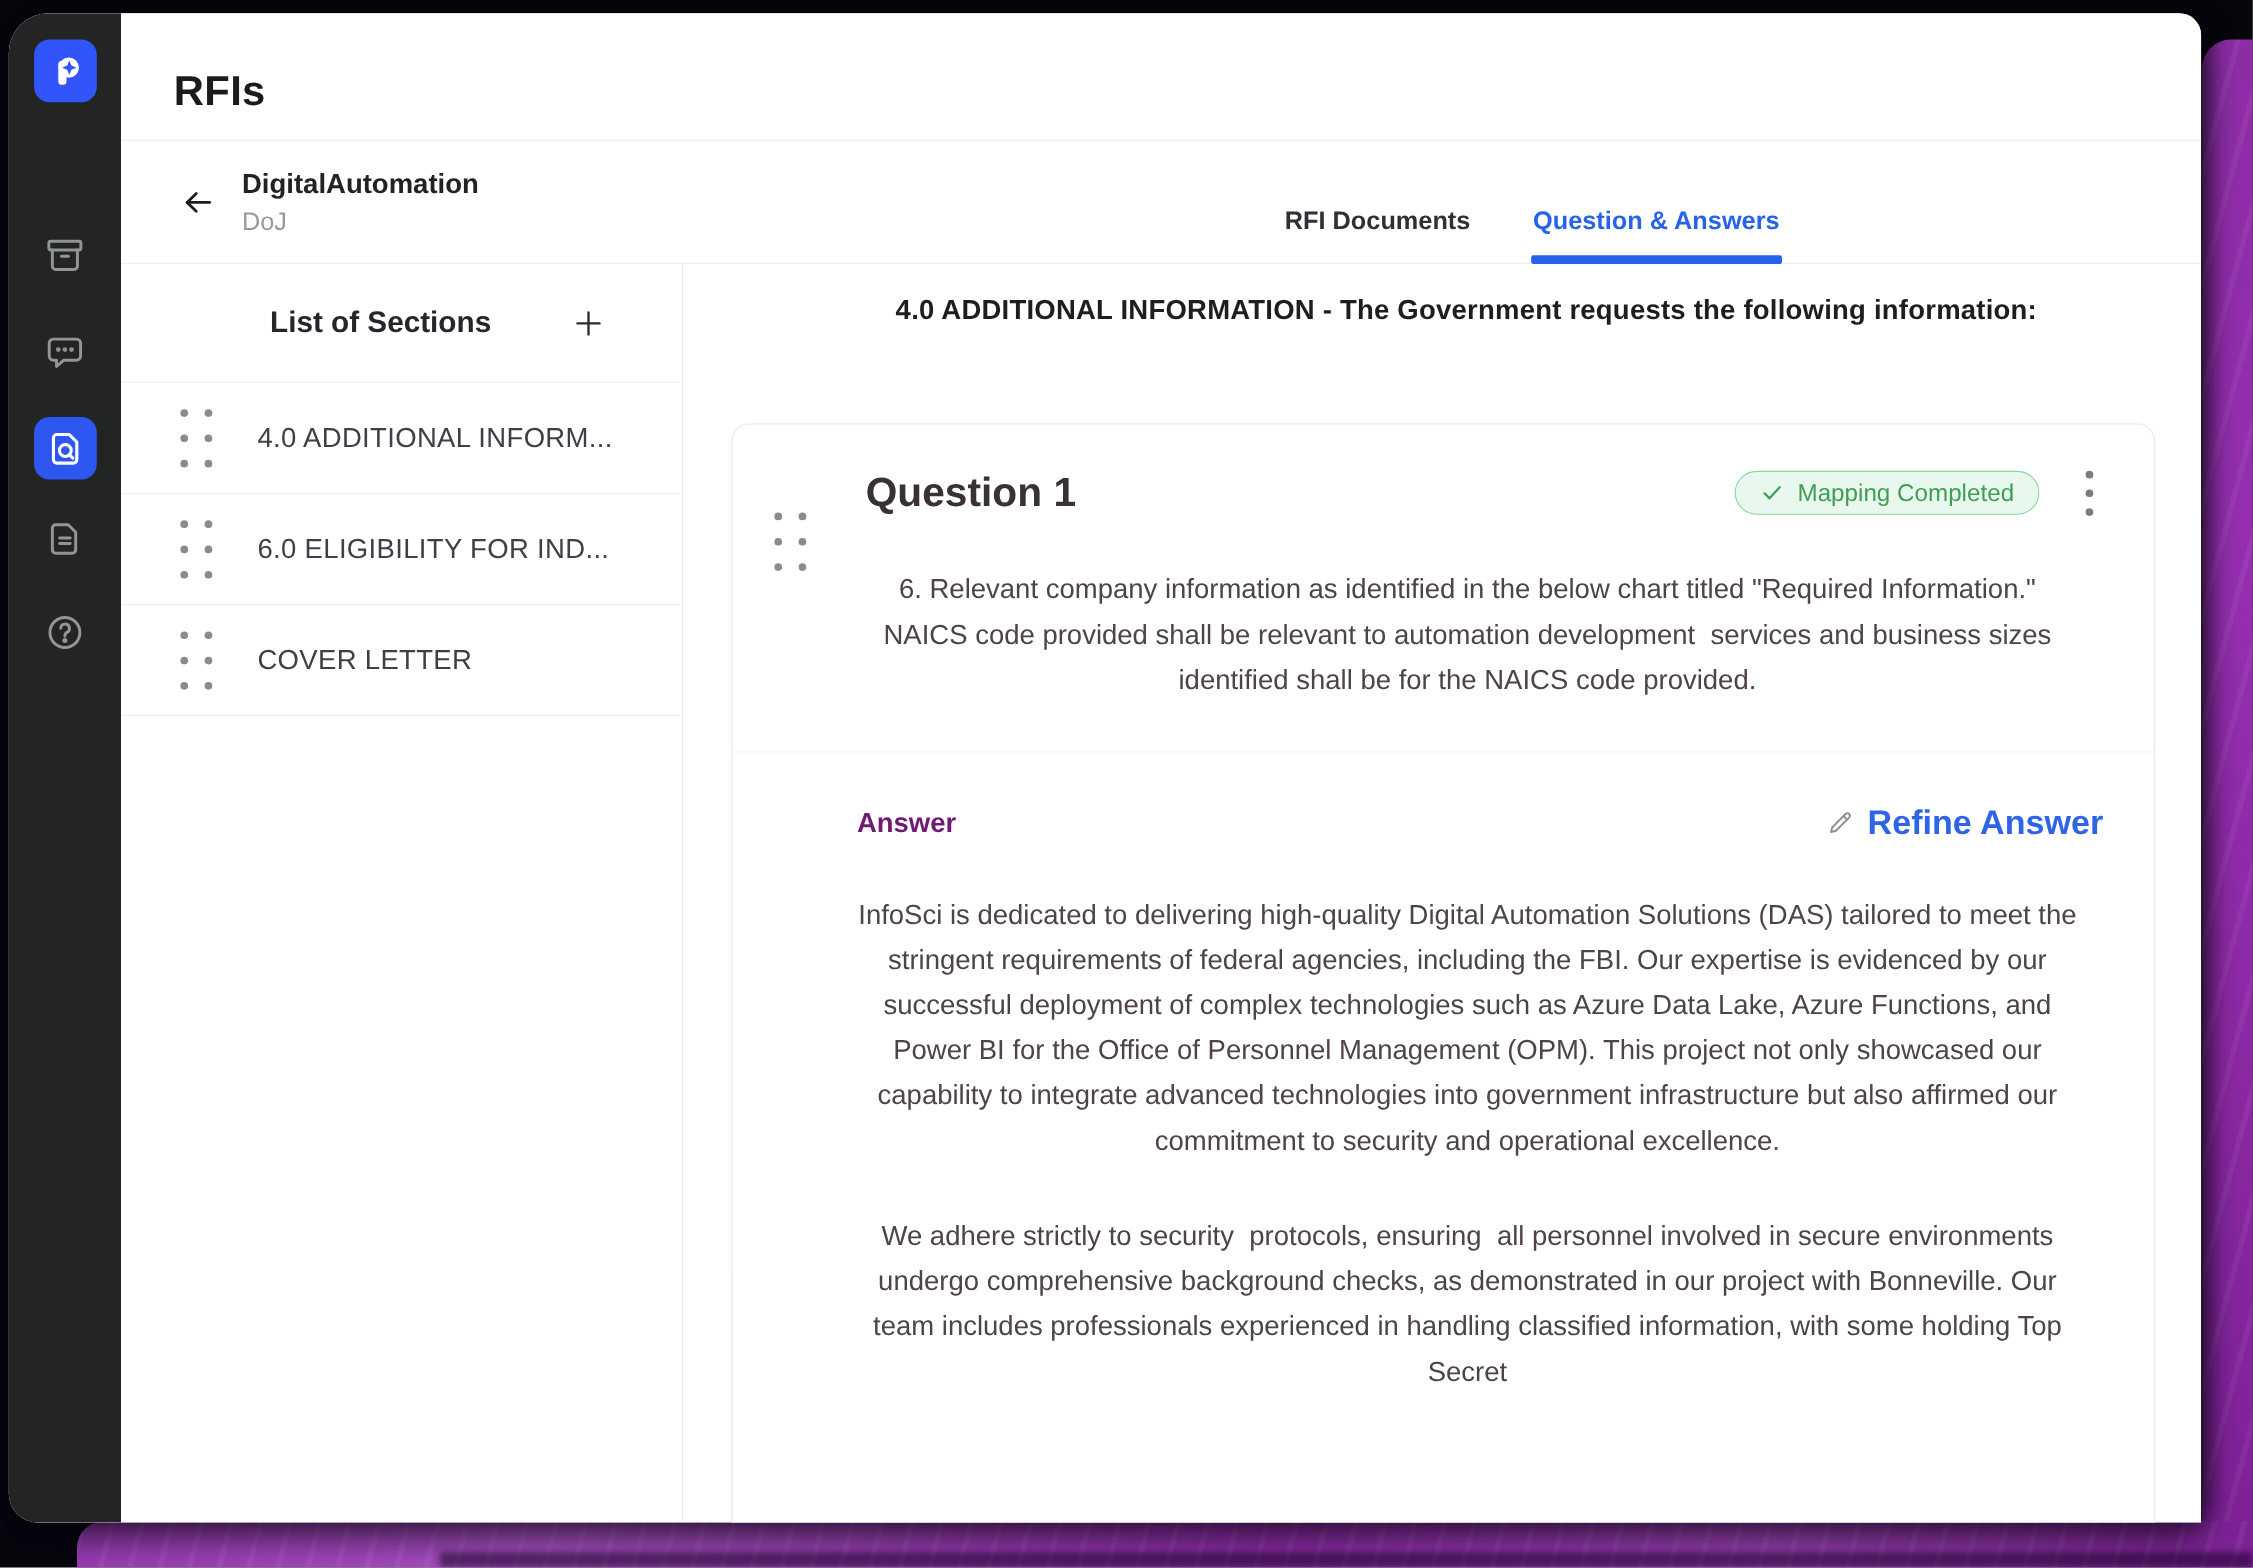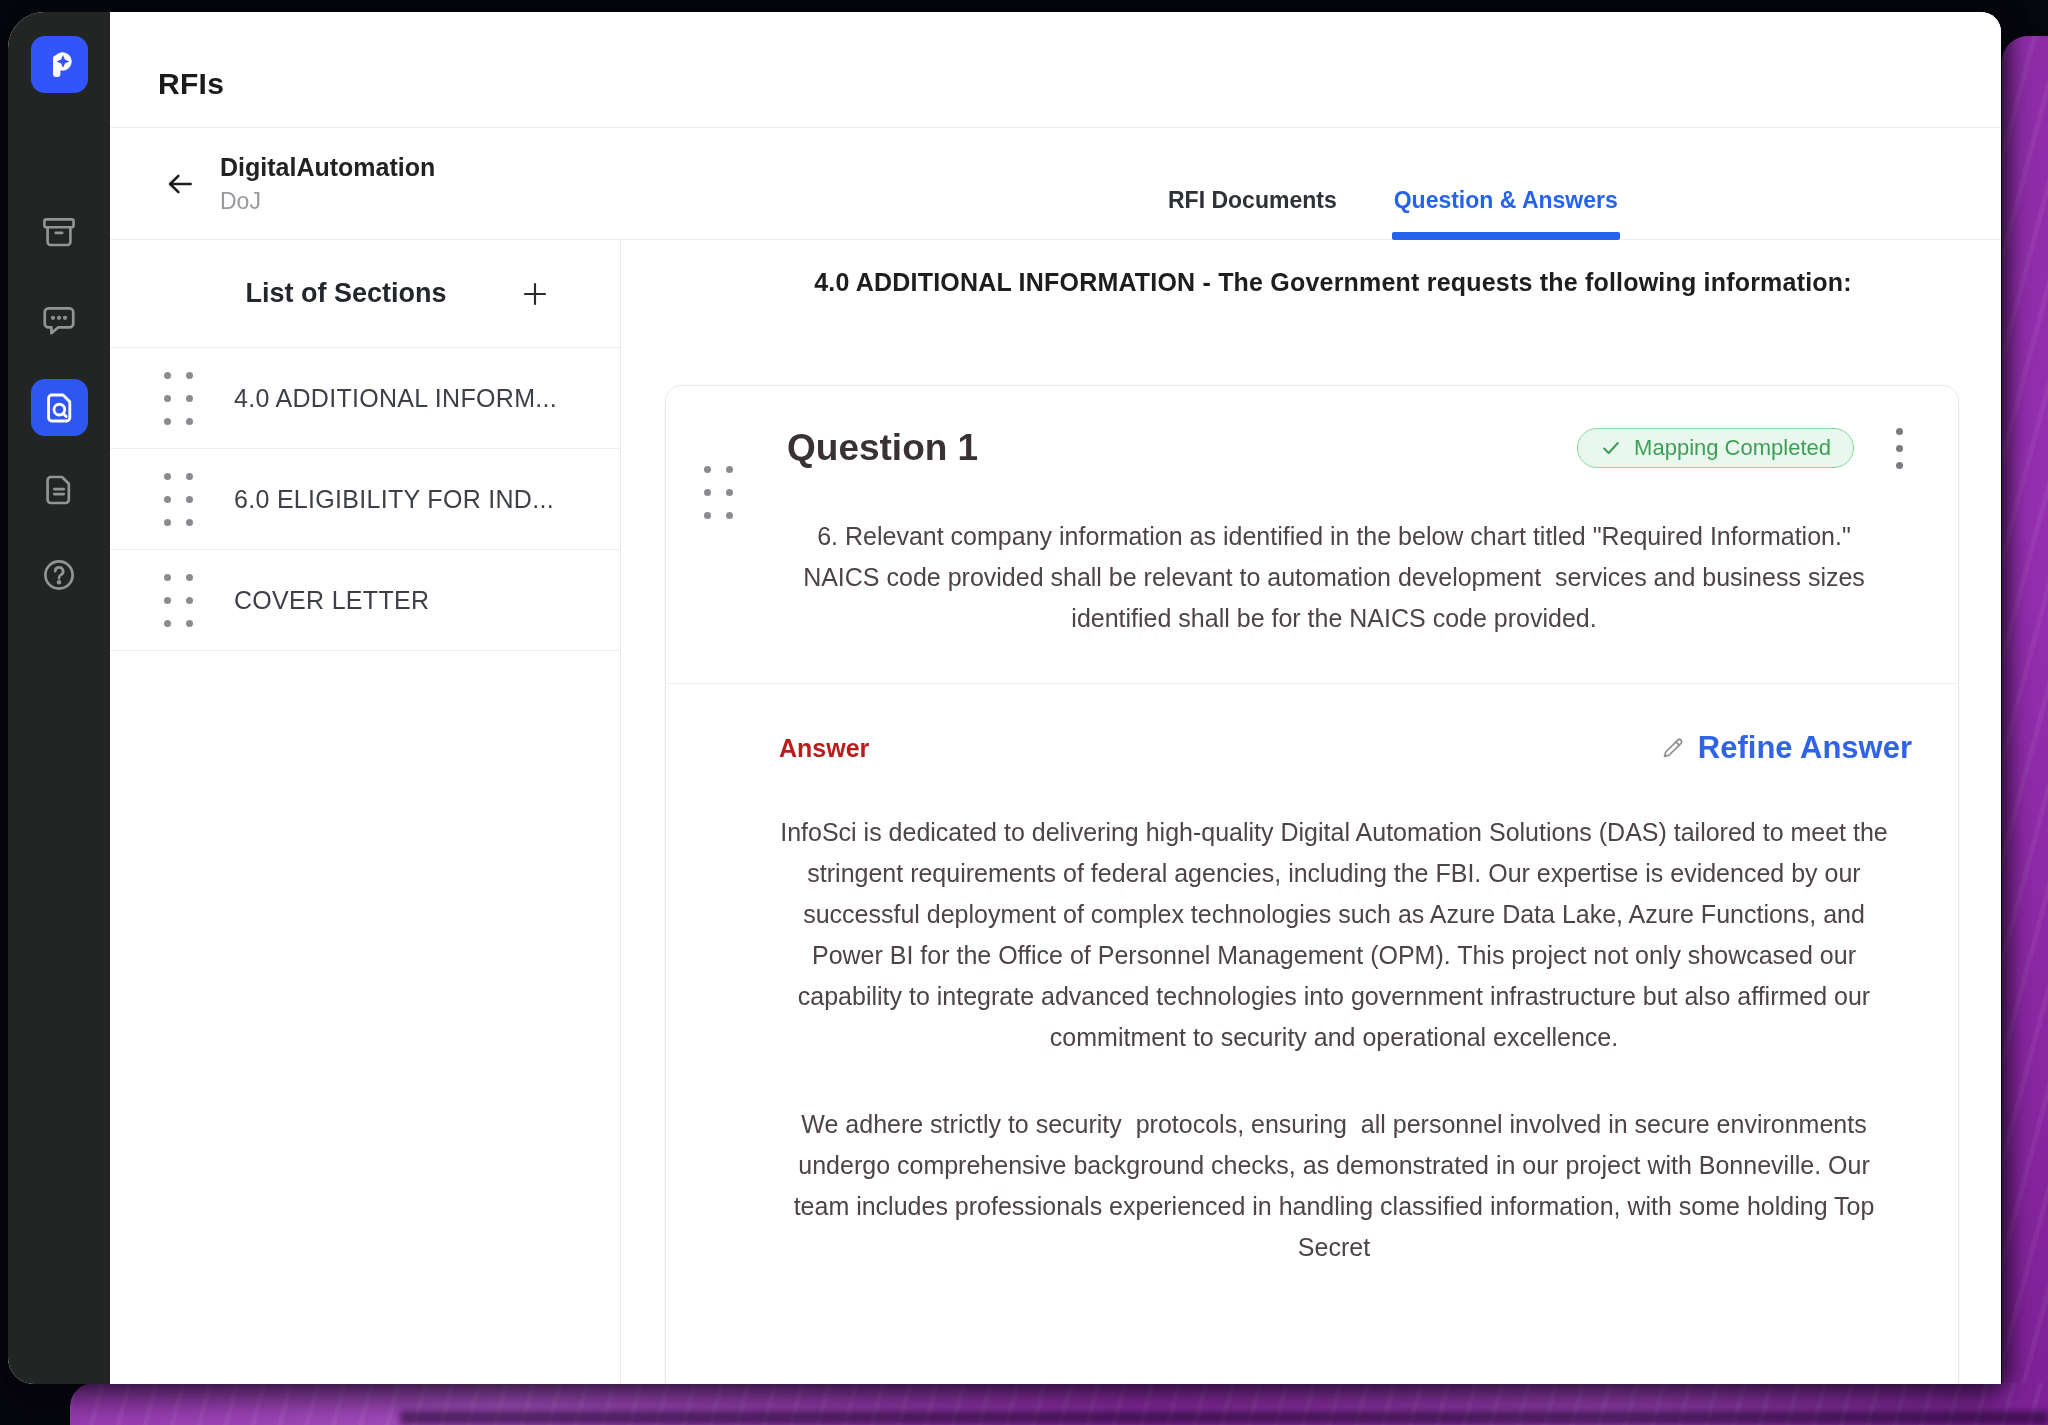--- a/index.html
+++ b/index.html
@@ -60,21 +60,21 @@
     left:23px; width:57px; height:57px; background:#2e56f0; border-radius:14px;
   }
 
   
   .content { flex:1; display:flex; flex-direction:column; background:#fff; min-width:0; }
 
   .row1 {
     height:116px; flex:none; display:flex; align-items:center;
     padding-left:48px; border-bottom:1px solid #ededf0;
   }
-  .app-title { font-size:30px; font-weight:800; color:#1b1b1d; letter-spacing:.3px;margin-top:28px; }
+  .app-title { font-size:38px; font-weight:800; color:#1b1b1d; letter-spacing:.3px;margin-top:28px; }
 
   .row2 {
     position:relative; height:112px; flex:none; display:flex; align-items:center;
     border-bottom:1px solid #ededf0;
   }
   .back-btn { margin-left:52px; width:36px; height:36px; display:flex; align-items:center; justify-content:center; cursor:pointer; }
   .title-block { margin-left:22px; display:flex; flex-direction:column; gap:6px; }
   .project-name { font-size:25px; font-weight:800; color:#222224; }
   .project-sub { font-size:23px; color:#9a9a9e; }
   .tabs { position:absolute; left:1058px; bottom:-1px; display:flex; gap:57px; height:100%; align-items:flex-end; }
@@ -126,21 +126,21 @@
   .status-badge span { font-size:22px; font-weight:500; color:#3f9e54; }
   .kebab { margin-left:28px; width:34px; height:44px; display:flex; flex-direction:column; align-items:center; justify-content:center; gap:10px; cursor:pointer; }
   .kebab i { width:7px; height:7px; border-radius:50%; background:#7c7c80; }
   .q-text {
     margin-top:46px; max-width:1110px;
     font-size:25px; line-height:41px; color:#4e4347; white-space:pre-wrap;
   }
   .card-divider { height:1px; background:#f0f1f3; }
   .a-section { padding:46px 46px 60px 113px; }
   .a-header { display:flex; align-items:center; }
-  .a-title { font-size:25px; font-weight:800; color:#b91c1c; flex:none; }
+  .a-title { font-size:25px; font-weight:800; color:#701a75; flex:none; }
   .a-spacer { flex:1; }
   .refine { display:flex; align-items:center; gap:12px; cursor:pointer; }
   .refine-label { font-size:31px; font-weight:700; color:#2f64e8; }
   .a-paragraph {
     margin-top:46px; max-width:1110px;
     font-size:25px; line-height:41px; color:#4e4347; white-space:pre-wrap;
   }
   .a-paragraph:first-of-type { margin-top:48px; }
 
   svg { display:block; }

